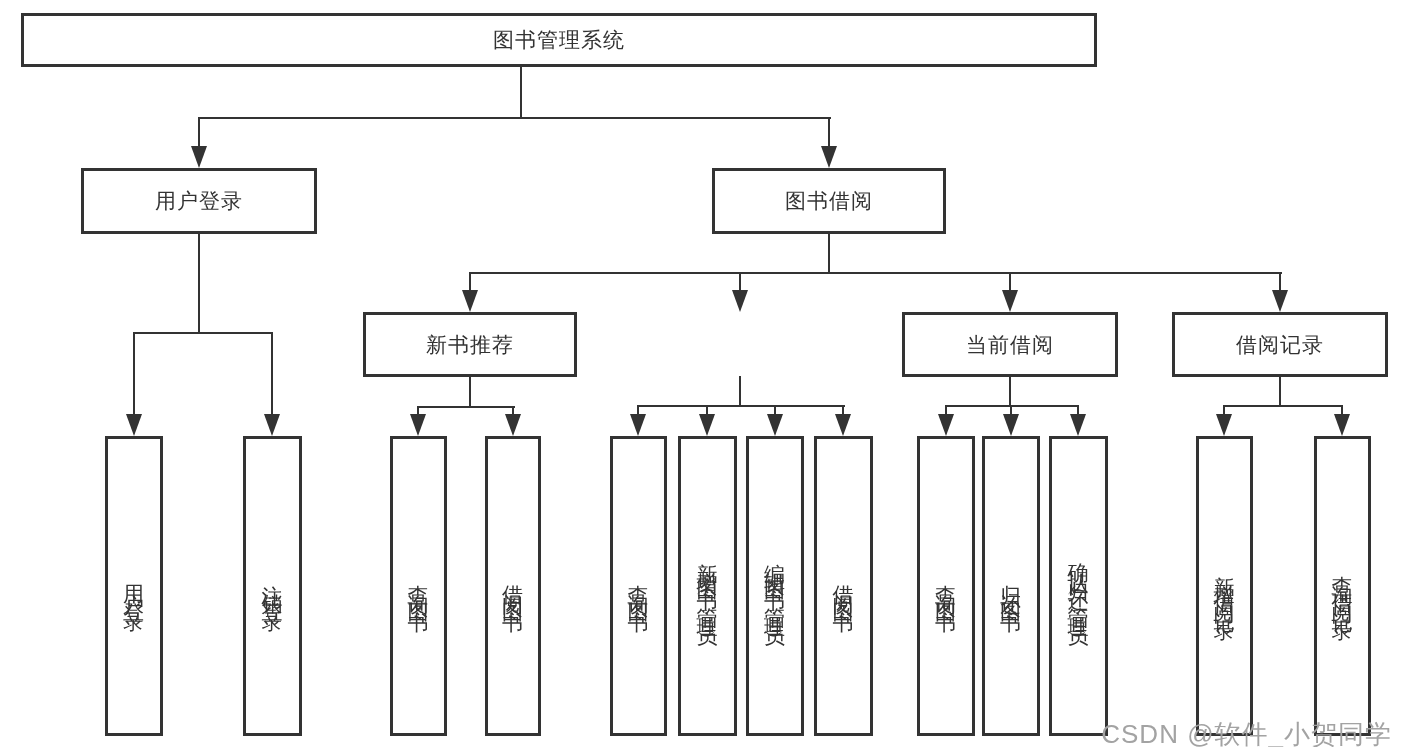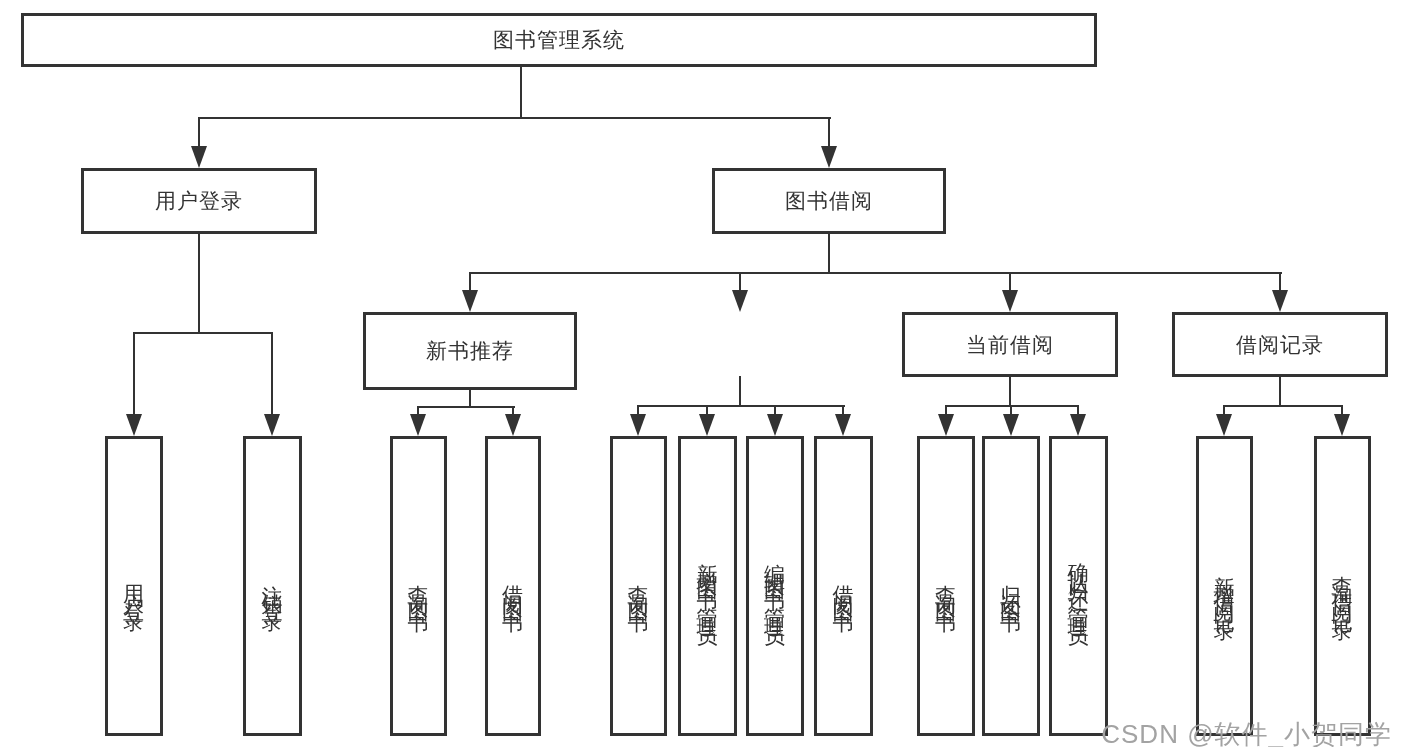--- a/index.html
+++ b/index.html
@@ -112,21 +112,21 @@
     <div class="line" style="left:469px; top:272px; width:2px; height:20px;"></div>
     <div class="line" style="left:739px; top:272px; width:2px; height:20px;"></div>
     <div class="line" style="left:1009px; top:272px; width:2px; height:20px;"></div>
     <div class="line" style="left:1279px; top:272px; width:2px; height:20px;"></div>
     <div class="arrow" style="left:462px; top:290px;"></div>
     <div class="arrow" style="left:732px; top:290px;"></div>
     <div class="arrow" style="left:1002px; top:290px;"></div>
     <div class="arrow" style="left:1272px; top:290px;"></div>
   </div>
 
-  <div class="box" style="left:363px; top:312px; width:214px; height:78px;">
+  <div class="box" style="left:363px; top:312px; width:214px; height:65px;">
     <span class="hlabel">新书推荐</span>
   </div>
   <div class="box" style="left:1172px; top:312px; width:216px; height:65px;">
     <span class="hlabel">借阅记录</span>
   </div>
   <div class="box" style="left:902px; top:312px; width:216px; height:65px;">
     <span class="hlabel">当前借阅</span>
   </div>
 
   <div>

